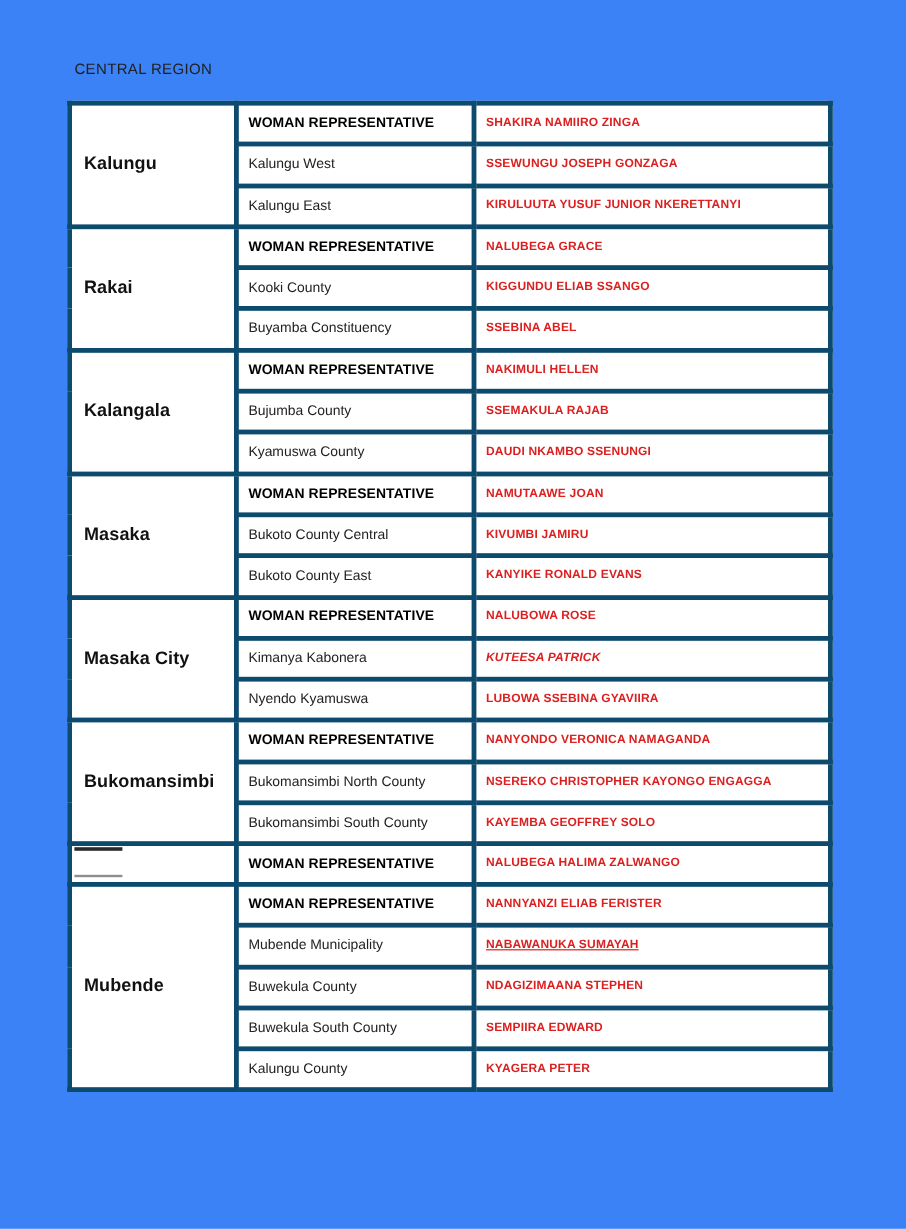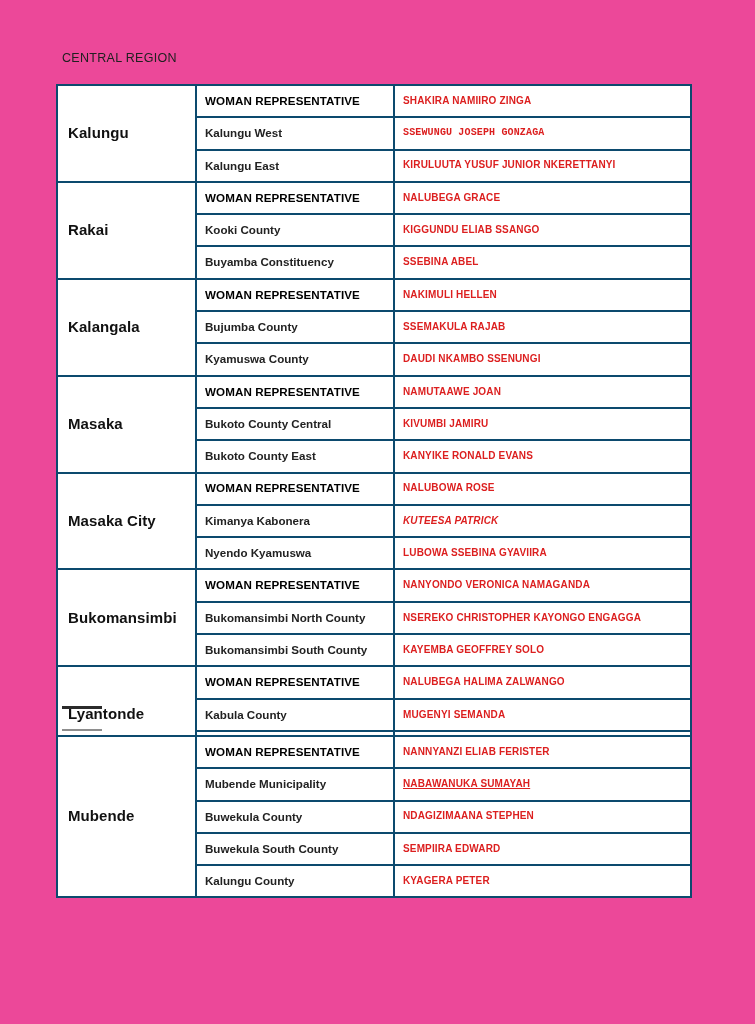--- a/index.html
+++ b/index.html
@@ -12,21 +12,21 @@
     height: 1024px;
     background: #ffffff;
     font-family: "Liberation Sans", sans-serif;
     color: #1a1a1a;
     overflow: hidden;
     position: relative;
   }
   .page {
     position: absolute;
     inset: 0;
-    background: #ec4899;
+    background: #3b82f6;
   }
   .region-heading {
     position: absolute;
     left: 62px;
     top: 51px;
     font-size: 12.5px;
     letter-spacing: 0.3px;
     color: #202020;
     font-weight: 400;
     white-space: nowrap;
@@ -41,21 +41,21 @@
     left: 56px;
     top: 84px;
     width: 634px;
   }
   #table-mubende {
     left: 56px;
     top: 735px;
     width: 634px;
   }
   .results-table td {
-    border: 2px solid #0c4a6e;
+    border: 4px solid #0c4a6e;
     padding: 0 8px;
     vertical-align: middle;
     height: 30.3px;
     font-size: 11.6px;
     line-height: 1.25;
     overflow: hidden;
     white-space: nowrap;
   }
   .col-district { width: 139px; }
   .col-constituency { width: 198px; }
@@ -64,21 +64,21 @@
   td.district-cell {
     font-weight: bold;
     font-size: 15px;
     color: #111111;
     text-align: left;
     padding-left: 10px;
     letter-spacing: 0.1px;
   }
   td.constituency-cell {
     color: #222222;
-    font-weight: 700;
+    font-weight: 400;
   }
   td.constituency-cell.is-header {
     font-weight: bold;
     color: #000000;
     letter-spacing: 0.1px;
   }
   td.candidate-cell {
     color: #dc1f1f;
     font-weight: bold;
     letter-spacing: 0.15px;
@@ -115,21 +115,21 @@
       <col class="col-candidate">
     </colgroup>
     <tbody>
         <tr>
           <td class="district-cell" rowspan="3">Kalungu</td>
           <td class="constituency-cell is-header">WOMAN REPRESENTATIVE</td>
           <td class="candidate-cell" style="color: rgb(220, 31, 31);">SHAKIRA NAMIIRO ZINGA</td>
         </tr>
         <tr>
           <td class="constituency-cell">Kalungu West</td>
-          <td class="candidate-cell" style="color: rgb(220, 31, 31); font-family: Liberation Mono, monospace;">SSEWUNGU JOSEPH GONZAGA</td>
+          <td class="candidate-cell" style="color: rgb(220, 31, 31);">SSEWUNGU JOSEPH GONZAGA</td>
         </tr>
         <tr>
           <td class="constituency-cell">Kalungu East</td>
           <td class="candidate-cell" style="color: rgb(220, 31, 31);">KIRULUUTA YUSUF JUNIOR NKERETTANYI</td>
         </tr>
         <tr>
           <td class="district-cell" rowspan="3">Rakai</td>
           <td class="constituency-cell is-header">WOMAN REPRESENTATIVE</td>
           <td class="candidate-cell" style="color: rgb(220, 31, 31);">NALUBEGA GRACE</td>
         </tr>

